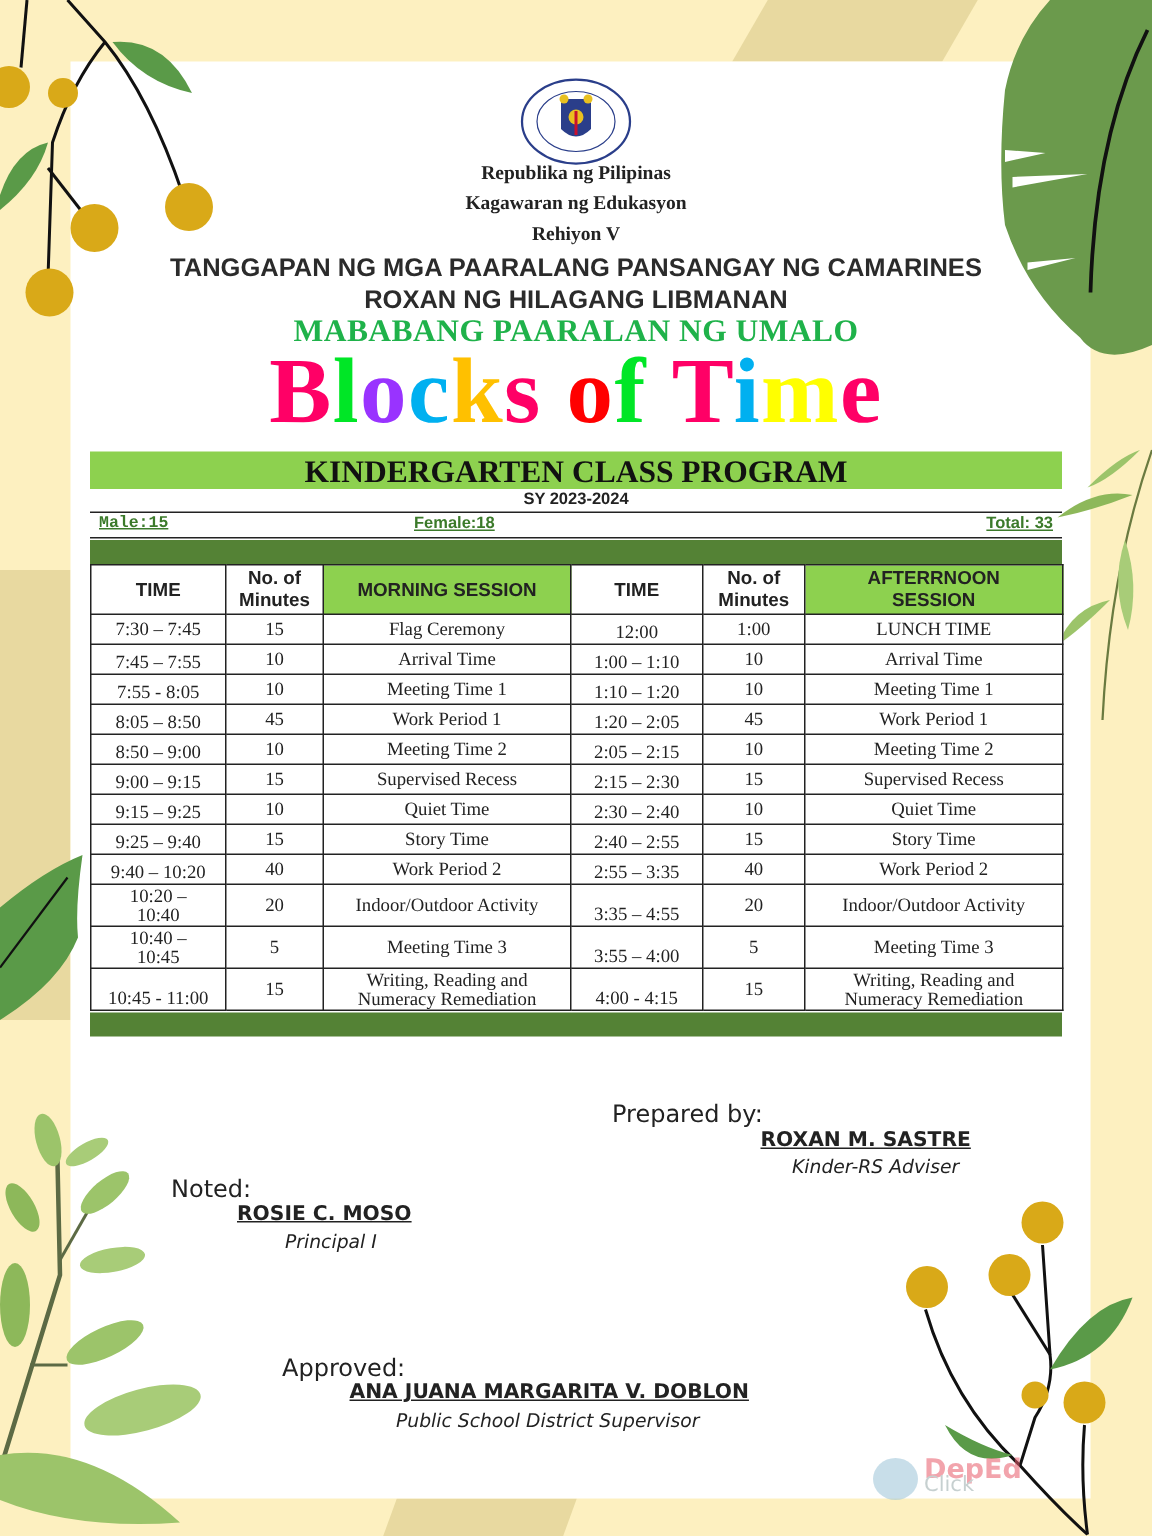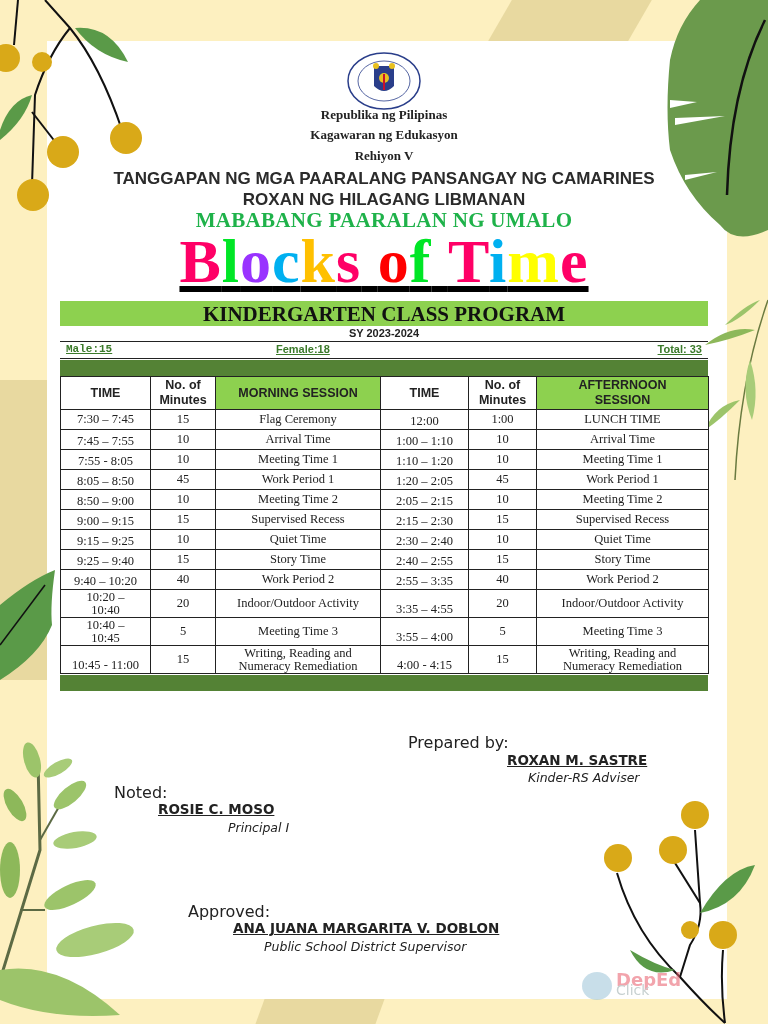--- a/index.html
+++ b/index.html
@@ -12,21 +12,21 @@
     .deco { position: absolute; }
 
     .logo { position: absolute; left: 346px; top: 52px; width: 76px; height: 58px; }
 
     .hdr { position: absolute; left: 0; width: 768px; text-align: center; color: #222; }
     .serif-b { font-family: "Liberation Serif", serif; font-weight: bold; font-size: 13px; }
     .sans-b { font-family: "Liberation Sans", sans-serif; font-weight: bold; font-size: 17px; color: #2b2b2b; }
     .school { font-family: "Liberation Serif", serif; font-weight: bold; font-size: 21px; color: #1fb24a; letter-spacing: 0.3px; text-align: center; }
 
     .title { position: absolute; left: 0; width: 768px; top: 226px; text-align: center;
-      font-family: "Liberation Serif", serif; font-weight: bold; font-size: 62px; line-height: 70px; letter-spacing: 1px; text-decoration: underline; }
+      font-family: "Liberation Serif", serif; font-weight: bold; font-size: 62px; line-height: 70px; letter-spacing: 1px; }
 
     .banner { position: absolute; left: 60px; top: 301px; width: 648px; height: 25px; background: #8dd14f;
       text-align: center; font-family: "Liberation Serif", serif; font-weight: bold; font-size: 21px; line-height: 26px; color: #111; }
     .sy { position: absolute; left: 60px; top: 327px; width: 648px; text-align: center; font-weight: bold; font-size: 11px; color: #222; }
     .rule { position: absolute; left: 60px; width: 648px; height: 1px; background: #222; }
     .stats { position: absolute; left: 66px; top: 343px; width: 636px; height: 16px; font-weight: bold; font-size: 11px; color: #3b7a2a; }
     .stats span { position: absolute; top: 0; text-decoration: underline; }
     .darkbar { position: absolute; left: 60px; height: 16px; width: 648px; background: #548235; }
 
     table.sched { position: absolute; left: 60px; top: 376px; width: 648px; border-collapse: collapse; table-layout: fixed; background: #fff; }
@@ -269,21 +269,21 @@
   </tbody>
 </table>
 <div class="darkbar" style="top:675px;"></div>
 
 <div class="sig sig-label" style="left:408px;top:733px;">Prepared by:</div>
 <div class="sig sig-name" style="left:507px;top:752px;">ROXAN M. SASTRE</div>
 <div class="sig sig-role" style="left:528px;top:770px;">Kinder-RS Adviser</div>
 
 <div class="sig sig-label" style="left:114px;top:783px;">Noted:</div>
 <div class="sig sig-name" style="left:158px;top:801px;">ROSIE C. MOSO</div>
-<div class="sig sig-role" style="left:190px;top:820px;margin-left:38px;">Principal I</div>
+<div class="sig sig-role" style="left:190px;top:820px;">Principal I</div>
 
 <div class="sig sig-label" style="left:188px;top:902px;">Approved:</div>
 <div class="sig sig-name" style="left:233px;top:920px;">ANA JUANA MARGARITA V. DOBLON</div>
 <div class="sig sig-role" style="left:264px;top:939px;">Public School District Supervisor</div>
 
 <div class="watermark">
   <div class="wm-circle"></div>
   <div class="wm-text1">DepEd</div>
   <div class="wm-text2">Click</div>
 </div>

